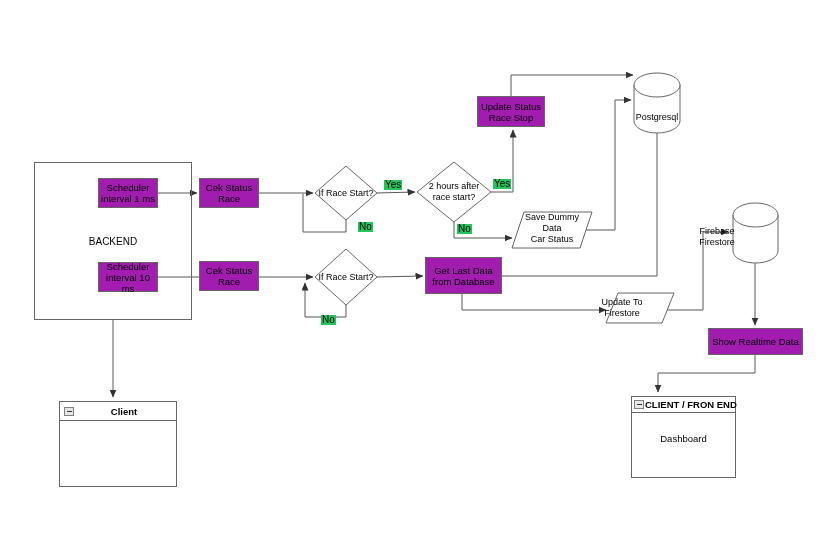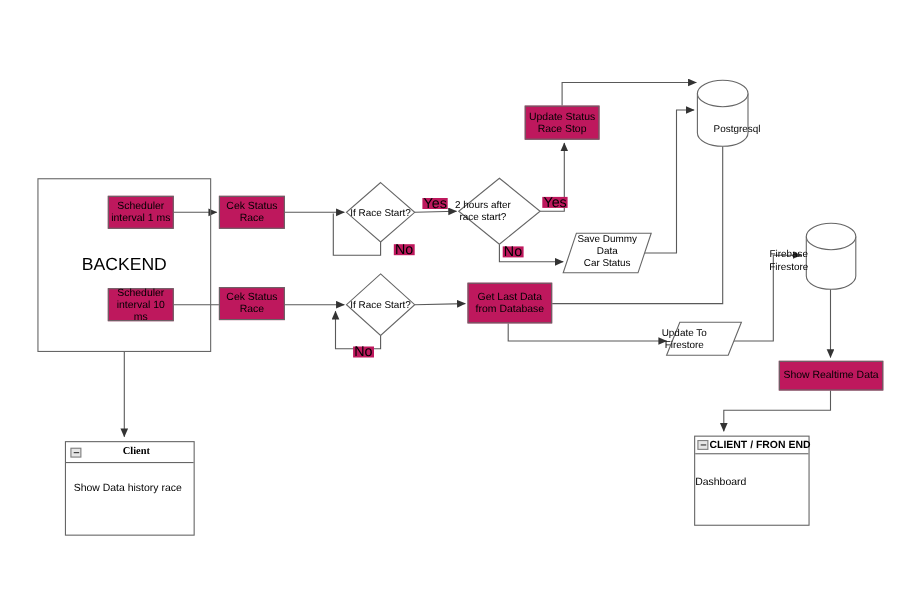--- a/index.html
+++ b/index.html
@@ -4,36 +4,36 @@
 <style>
   html,body { margin:0; padding:0; background:#ffffff; }
   .canvas {
     position:relative; width:833px; height:539px; background:#ffffff;
     font-family:"Liberation Sans", sans-serif; color:#000; overflow:hidden;
   }
   .wires { position:absolute; left:0; top:0; }
   .wire { fill:none; stroke:#595959; stroke-width:1; }
   .shape { fill:#ffffff; stroke:#666666; stroke-width:1; }
   .node {
-    position:absolute; box-sizing:border-box; background:#be185d;
+    position:absolute; box-sizing:border-box; background:#a21caf;
     border:1px solid #666666; display:flex; align-items:center; justify-content:center;
     text-align:center; font-size:9.5px; line-height:11px; white-space:pre-line;
   }
   .container-frame {
     position:absolute; box-sizing:border-box; background:transparent;
     border:1px solid #666666; display:flex; align-items:center; justify-content:center;
-    text-align:center; font-size:16px;
+    text-align:center; font-size:10px;
   }
   .overlay-text {
     position:absolute; display:flex; align-items:center; justify-content:center;
     text-align:center; font-size:9.5px; line-height:11px; white-space:pre-line;
     pointer-events:none;
   }
   .edge-label {
-    position:absolute; font-size:13px; line-height:10px; background:#be185d; padding:0 1px;
+    position:absolute; font-size:10px; line-height:10px; background:#22c55e; padding:0 1px;
   }
   .uml {
     position:absolute; box-sizing:border-box; background:#ffffff; border:1px solid #666666;
   }
   .uml-header {
     position:relative; border-bottom:1px solid #666666; font-weight:bold; font-size:9.5px;
     display:flex; align-items:center; box-sizing:border-box; padding:0 2px;
   }
   .uml-header .title-center { flex:1; text-align:center; }
   .uml-header .title-left { margin-left:1px; white-space:nowrap; }
@@ -111,56 +111,55 @@
   <div class="node" style="left:477px; top:96px; width:68px; height:31px;">Update Status
 Race Stop</div>
 
   <div class="node" style="left:708px; top:328px; width:95px; height:27px;">Show Realtime Data</div>
 
   <div class="node" style="left:425px; top:257px; width:77px; height:37px;">Get Last Data
 from Database</div>
 
   <div class="overlay-text" style="left:313px; top:166px; width:66px; height:54px; font-size:9px;">If Race Start?</div>
 
-  <div class="overlay-text" style="left:402px; top:162px; width:74px; height:60px; font-size:9px;">2 hours after
+  <div class="overlay-text" style="left:417px; top:162px; width:74px; height:60px; font-size:9px;">2 hours after
 race start?</div>
 
   <div class="overlay-text" style="left:313px; top:249px; width:66px; height:56px; font-size:9px;">If Race Start?</div>
 
   <div class="overlay-text" style="left:512px; top:212px; width:80px; height:32px; font-size:9px; line-height:11px;">Save Dummy
 Data
 Car Status</div>
 
   <div class="overlay-text" style="left:588px; top:293px; width:68px; height:30px; font-size:9px;">Update To
 Firestore</div>
 
-  <div class="overlay-text" style="left:633px; top:109px; width:48px; height:16px; font-size:9px;padding-left:13px;">Postgresql</div>
+  <div class="overlay-text" style="left:633px; top:109px; width:48px; height:16px; font-size:9px;">Postgresql</div>
 
   <div class="overlay-text" style="left:693px; top:225px; width:48px; height:24px; font-size:9px;">Firebase
 Firestore</div>
 
   <div class="edge-label" style="left:384px; top:180px;">Yes</div>
   <div class="edge-label" style="left:358px; top:222px;">No</div>
   <div class="edge-label" style="left:493px; top:179px;">Yes</div>
   <div class="edge-label" style="left:457px; top:224px;">No</div>
   <div class="edge-label" style="left:321px; top:315px;">No</div>
 
   <div class="uml" style="left:59px; top:401px; width:118px; height:86px;">
-    <div class="uml-header" style="height:19px;font-family:Liberation Serif, serif;">
+    <div class="uml-header" style="height:19px;">
       <span class="collapse-icon" style="margin-left:2px;">
         <span class="minus-bar"></span>
       </span>
       <span class="title-center">Client</span>
     </div>
-    <div class="uml-body" style="padding:17px 0 0 7px; text-align:left;">Show Data history race</div>
   </div>
 
   <div class="uml" style="left:603px; top:396px; width:105px; height:82px;margin-left:28px;">
     <div class="uml-header" style="height:16px;">
       <span class="collapse-icon">
         <span class="minus-bar"></span>
       </span>
       <span class="title-left">CLIENT / FRON END</span>
     </div>
-    <div class="uml-body" style="padding-top:20px; ">Dashboard</div>
+    <div class="uml-body" style="padding-top:20px; text-align:center;">Dashboard</div>
   </div>
 
 </div>
 
 </body></html>

